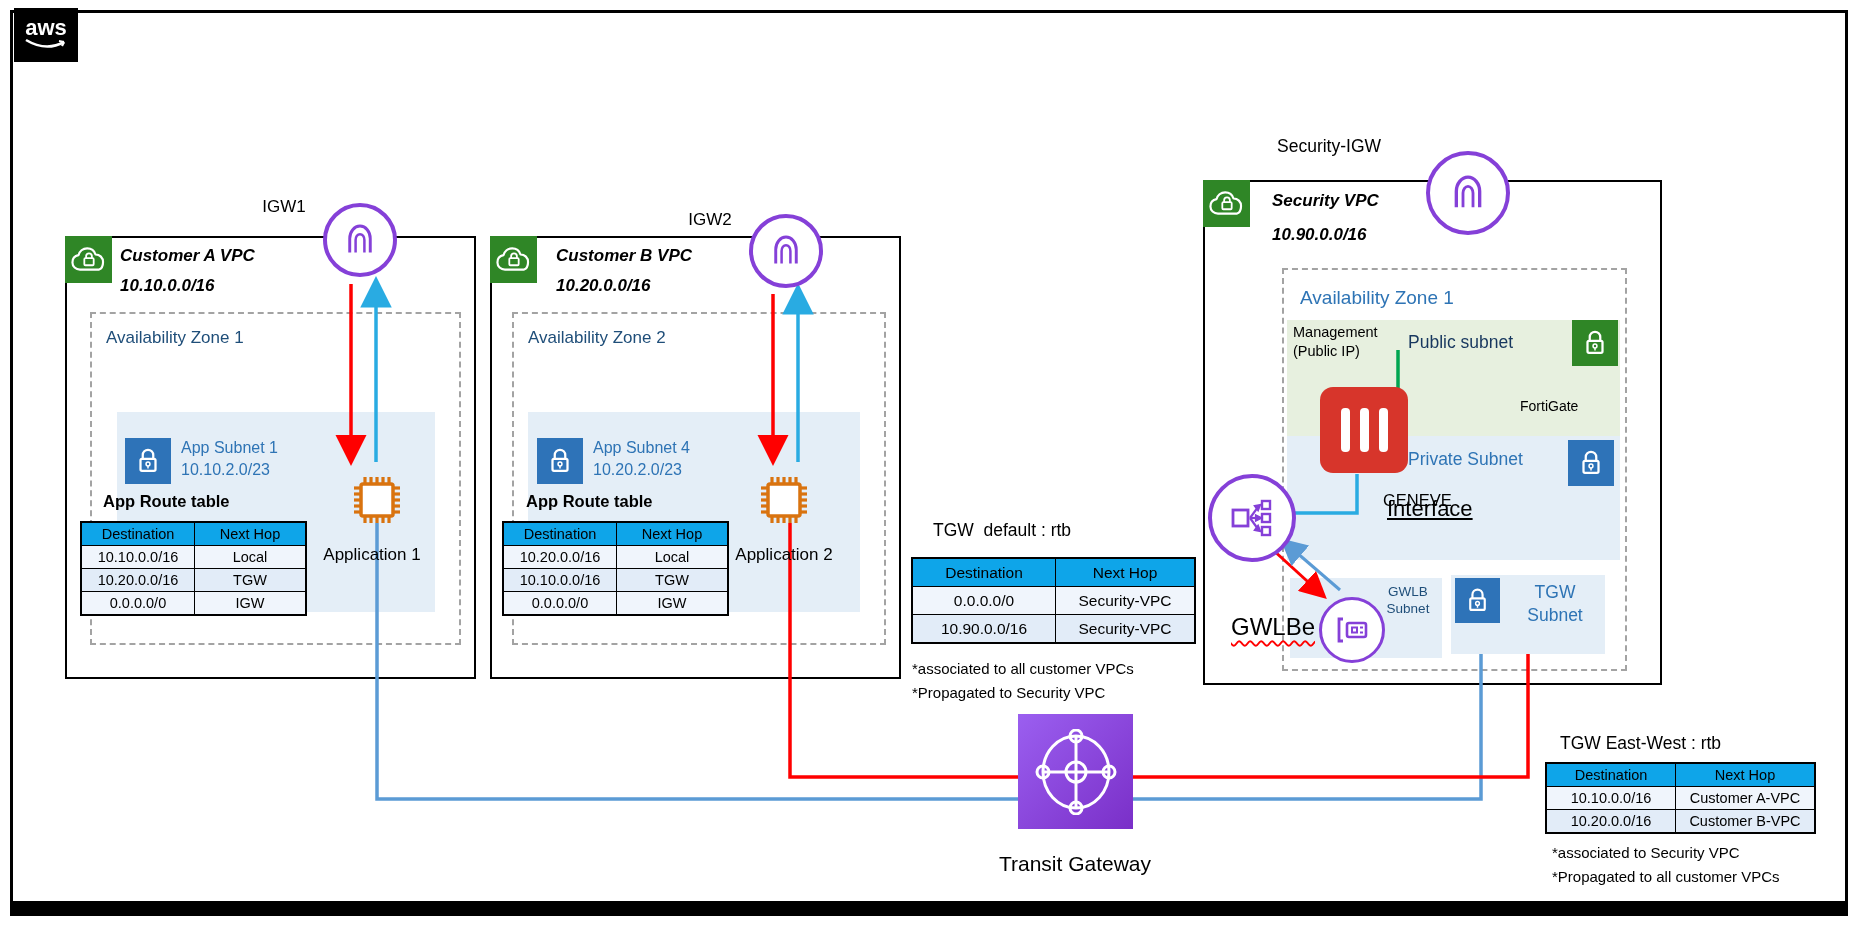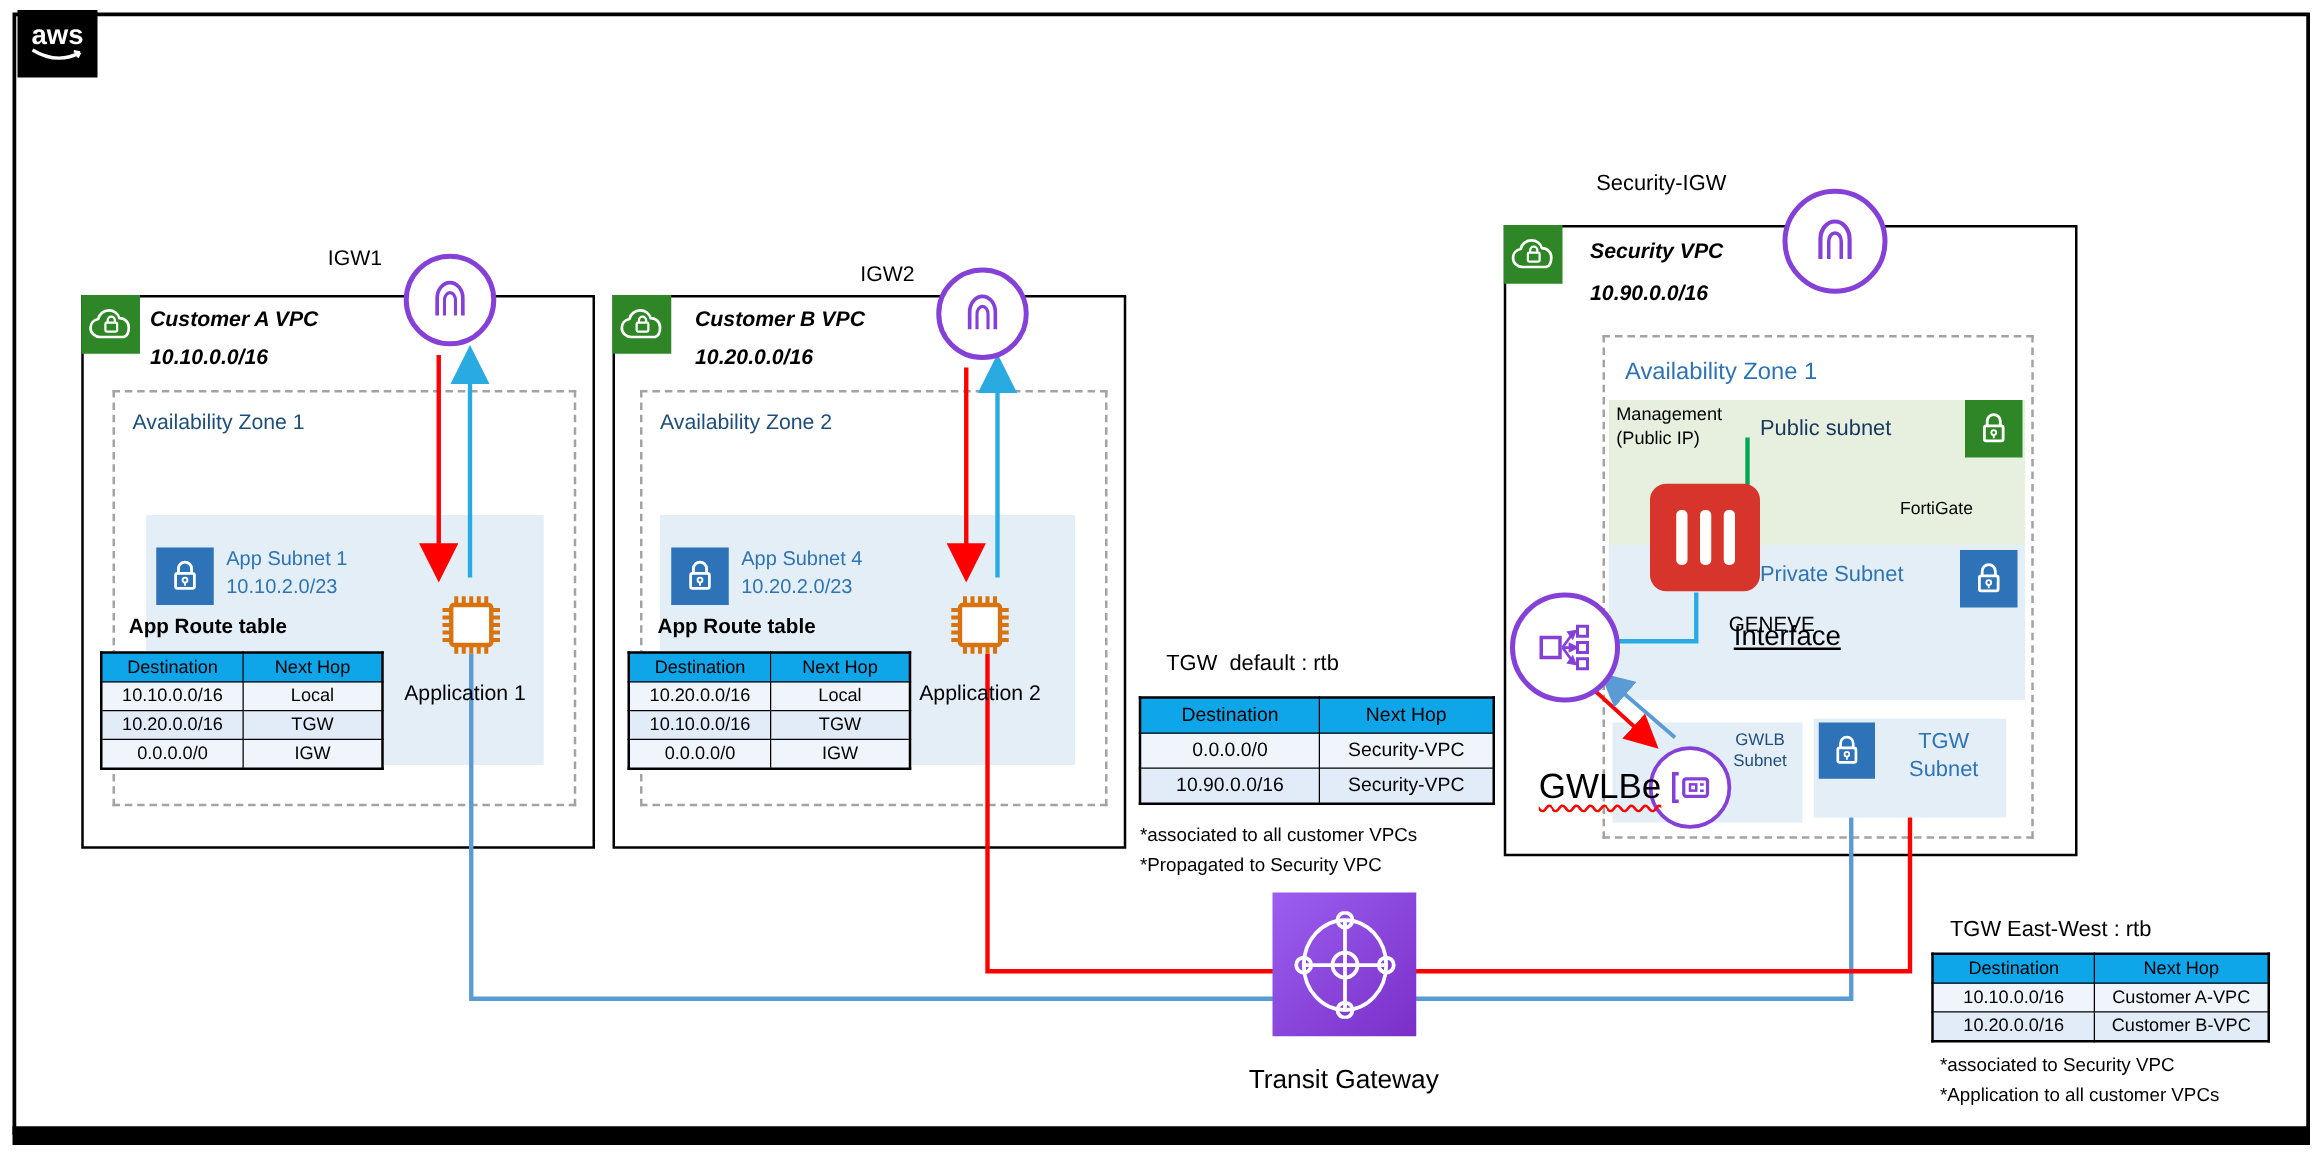--- a/index.html
+++ b/index.html
@@ -344,21 +344,21 @@
           <path d="M9,0 l-5,-2.5 0,5 z"></path>
         <line x1="-2" y1="0" x2="6" y2="11"></line>
           <path d="M8,13 l-2,-5 -3,4 z"></path>
       </g>
     </svg>
   </div>
 
   <div class="abs subnet-bg" style="left:1290px;top:578px;width:152px;height:80px;"></div>
   <div class="abs az-label z4" style="left:1378px;top:584px;font-size:13.5px;width:60px;text-align:center;">GWLB</div>
   <div class="abs az-label z4" style="left:1378px;top:601px;font-size:13.5px;width:60px;text-align:center;">Subnet</div>
-  <div class="abs z4 wavy" style="left:1231px;top:613px;font-size:28px;">GWLBe</div>
+  <div class="abs z4 wavy" style="left:1231px;top:613px;font-size:24px;">GWLBe</div>
   <div class="abs circ" style="left:1319px;top:597px;width:60px;height:60px;border:3.5px solid #8540d8;">
     <svg width="40" height="40" viewBox="-20 -20 40 40">
       <path d="M-9,-11 h-4 v22 h4" stroke="#8540d8" stroke-width="2.8" fill="none"></path>
       <rect x="-5" y="-7" width="19" height="14" rx="2" stroke="#8540d8" stroke-width="2.6" fill="none"></rect>
       <rect x="0" y="-2.5" width="5" height="5" stroke="#8540d8" stroke-width="2" fill="none"></rect>
       <line x1="8" y1="-2.5" x2="11" y2="-2.5" stroke="#8540d8" stroke-width="2"></line>
       <line x1="8" y1="2.5" x2="11" y2="2.5" stroke="#8540d8" stroke-width="2"></line>
     </svg>
   </div>
 
@@ -401,15 +401,15 @@
           <td>10.10.0.0/16</td>
           <td>Customer A-VPC</td>
         </tr>
       <tr>
           <td>10.20.0.0/16</td>
           <td>Customer B-VPC</td>
         </tr>
     </tbody>
   </table>
   <div class="abs note" style="left:1552px;top:844px;">*associated to Security VPC</div>
-  <div class="abs note" style="left:1552px;top:868px;">*Application to all customer VPCs</div>
+  <div class="abs note" style="left:1552px;top:868px;">*Propagated to all customer VPCs</div>
 
 </div>
 
 </body></html>

